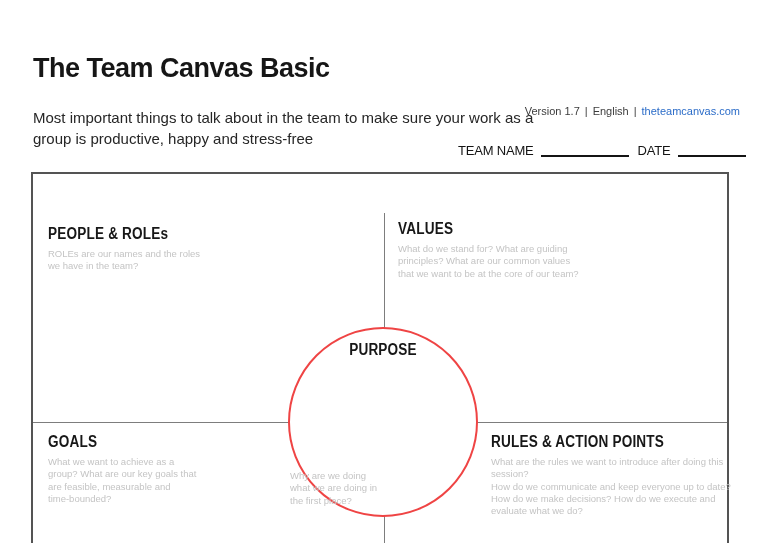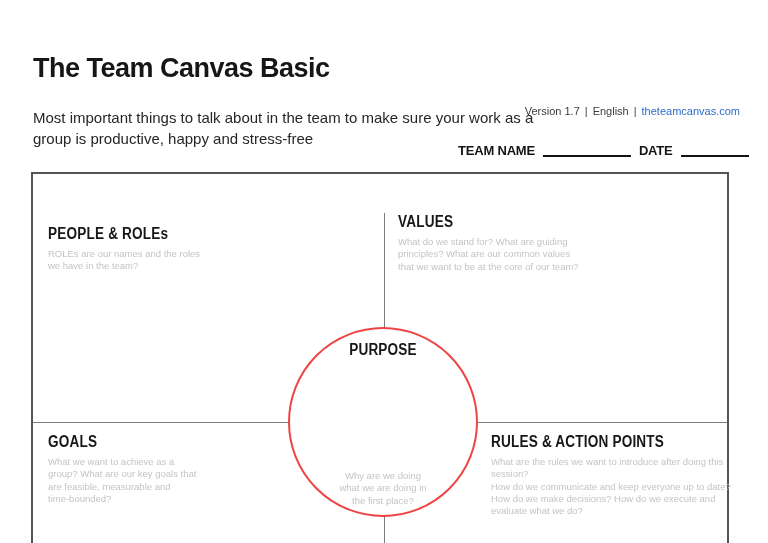--- a/index.html
+++ b/index.html
@@ -52,21 +52,21 @@
     position: absolute;
     left: 458px;
     top: 63px;
     display: flex;
     align-items: flex-end;
     gap: 8px;
     height: 16px;
   }
   .team-row .label {
     font-size: 13px;
-    font-weight: 700;
+    font-weight: 400;
     letter-spacing: -0.2px;
     color: #141414;
     line-height: 1;
   }
   .blank {
     display: inline-block;
     border-bottom: 2px solid #141414;
     height: 10px;
     margin-bottom: 0;
   }
@@ -95,21 +95,21 @@
     position: absolute;
     left: 0;
     top: 209px;
     width: 100%;
     height: 1px;
     background: #7d7d7d;
   }
 
   .quad { position: absolute; }
   .q-people { left: 15px; top: 12px; }
-  .q-values { left: 365px; top: 0; }
+  .q-values { left: 365px; top: 7px; }
   .q-goals  { left: 15px; top: 220px; }
   .q-rules  { left: 458px; top: 220px; }
 
   h2.sec {
     margin: 0 0 5px 0;
     font-size: 16px;
     font-weight: 700;
     color: #171717;
     display: inline-block;
     transform: scaleX(0.85);
@@ -149,21 +149,20 @@
     color: #171717;
     transform: scaleX(0.85);
     transform-origin: center;
     letter-spacing: 0.2px;
   }
   .purpose-hint {
     position: absolute;
     bottom: 8px;
     left: 0;
     width: 100%;
-    text-align: center;
   }
 
   
   .credit {
     position: absolute;
     left: 33px;
     top: 517px;
     font-size: 6.5px;
     line-height: 1.6;
     color: #b8b8b8;

